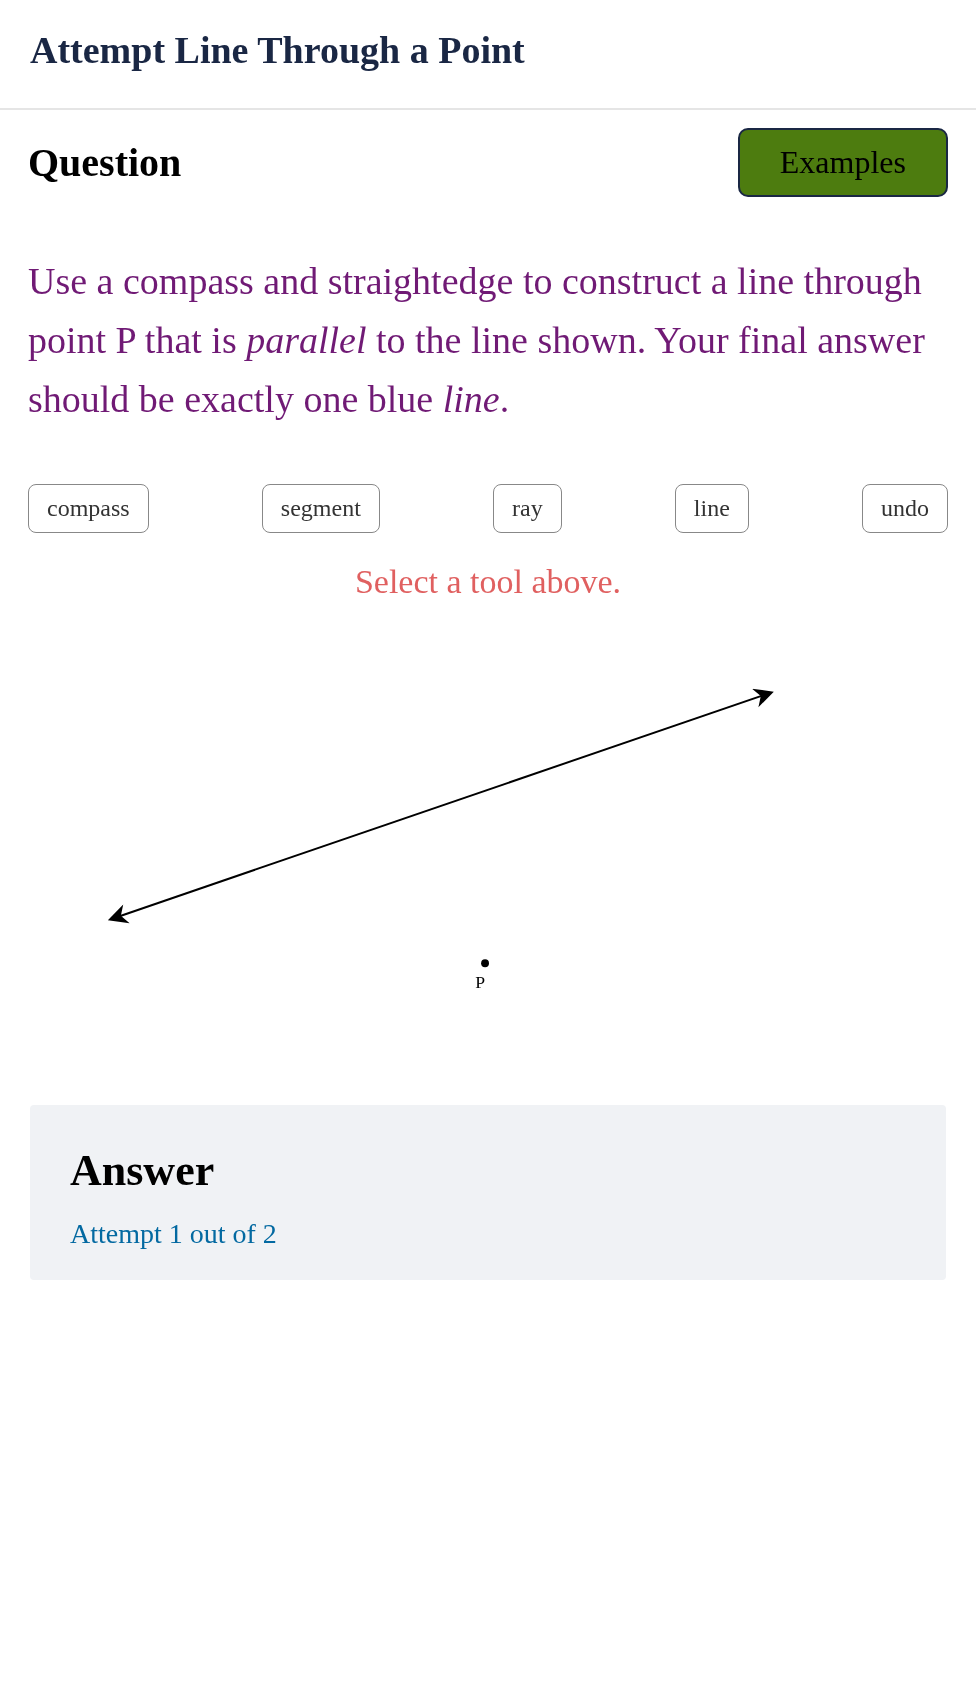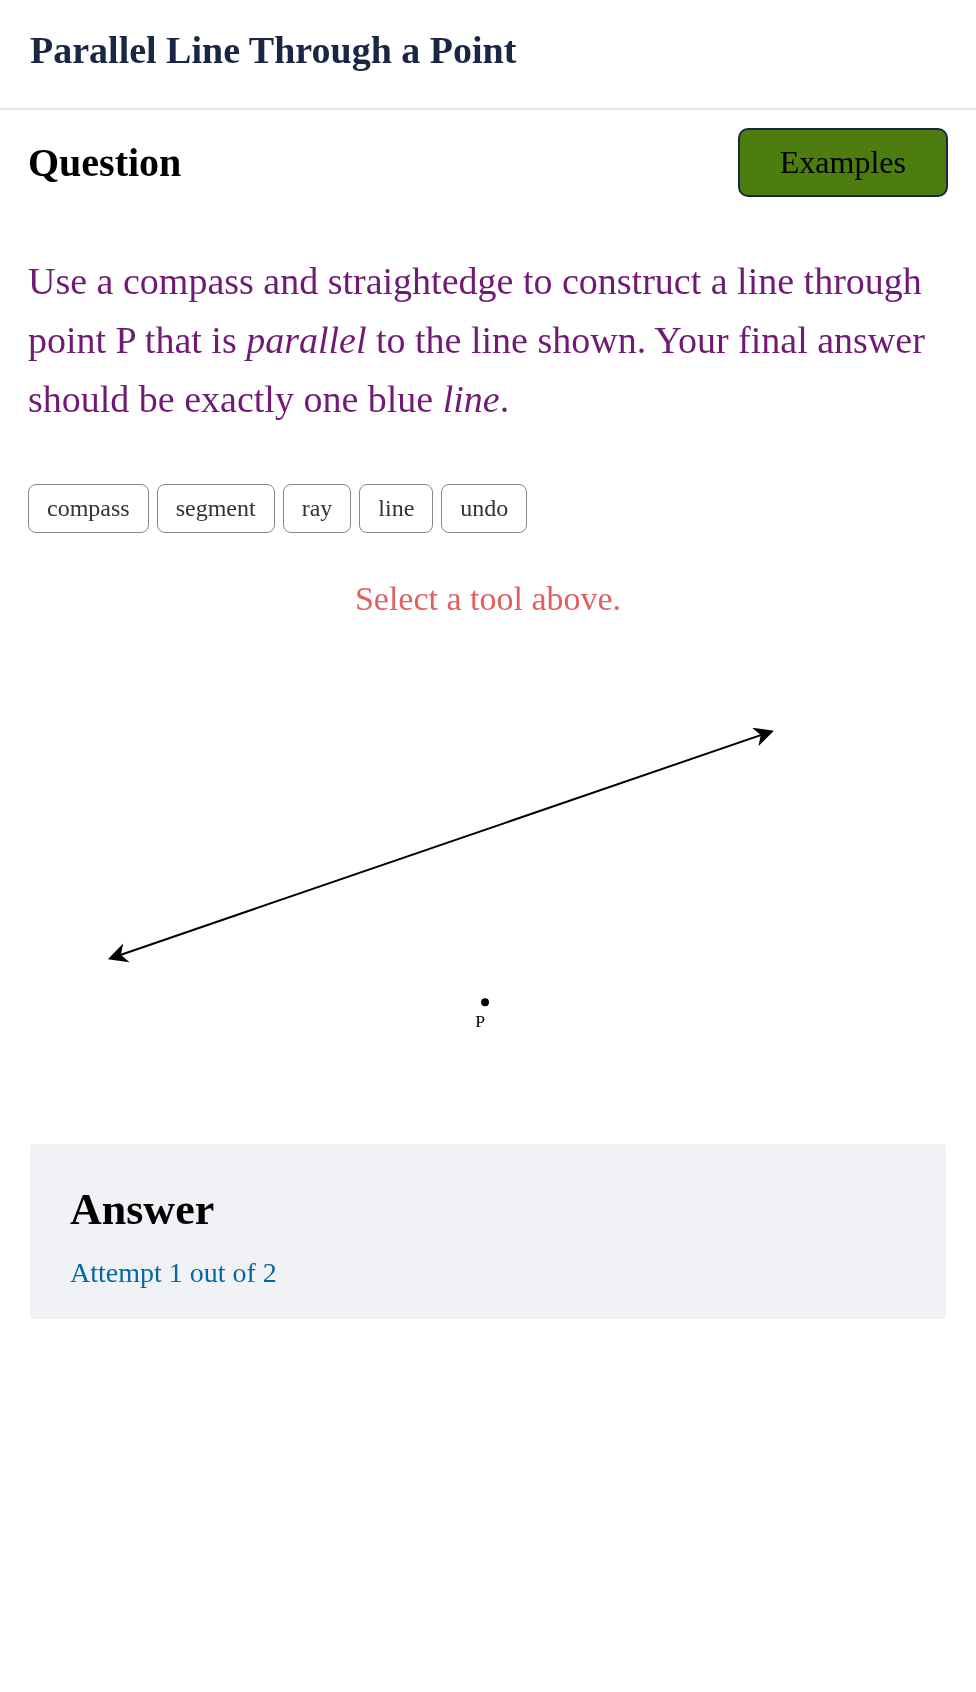--- a/index.html
+++ b/index.html
@@ -49,39 +49,39 @@
       font-size: 38px;
       color: #701a75;
       line-height: 1.55;
       margin-bottom: 55px;
     }
     .question-text .italic {
       font-style: italic;
     }
     .tools-row {
       display: flex;
-      justify-content: flex-start;
+      justify-content: space-between;
       gap: 8px;
-      margin-bottom: 47px;
+      margin-bottom: 30px;
     }
     .tool-btn {
       border: 1.5px solid #888;
       background: #fff;
       padding: 10px 18px;
       font-size: 24px;
       font-family: Georgia, serif;
       border-radius: 8px;
       cursor: pointer;
       color: #333;
     }
     .select-tool-msg {
       text-align: center;
       font-size: 34px;
       color: #e06060;
-      margin-bottom: 36px;
+      margin-bottom: 14px;
     }
     .canvas-area {
       width: 100%;
       height: 490px;
       position: relative;
     }
     .canvas-svg {
       width: 100%;
       height: 100%;
     }
@@ -99,21 +99,21 @@
     }
     .attempt-text {
       font-size: 28px;
       color: #0369a1;
     }
   </style>
 </head>
 <body>
 
 <div class="header">
-  <h1 class="page-title">Parallel Line Through a Point</h1>
+  <h1 class="page-title">Attempt Line Through a Point</h1>
 </div>
 
 <div class="content">
   <div class="question-row">
     <div class="question-label">Question</div>
     <button class="examples-btn">Examples</button>
   </div>
 
   <div class="question-text">
     <span>Use a compass and straightedge to construct a line through point P that is </span><span class="italic">parallel</span><span> to the line shown. Your final answer should be exactly one blue </span><span class="italic">line</span><span>.</span>

